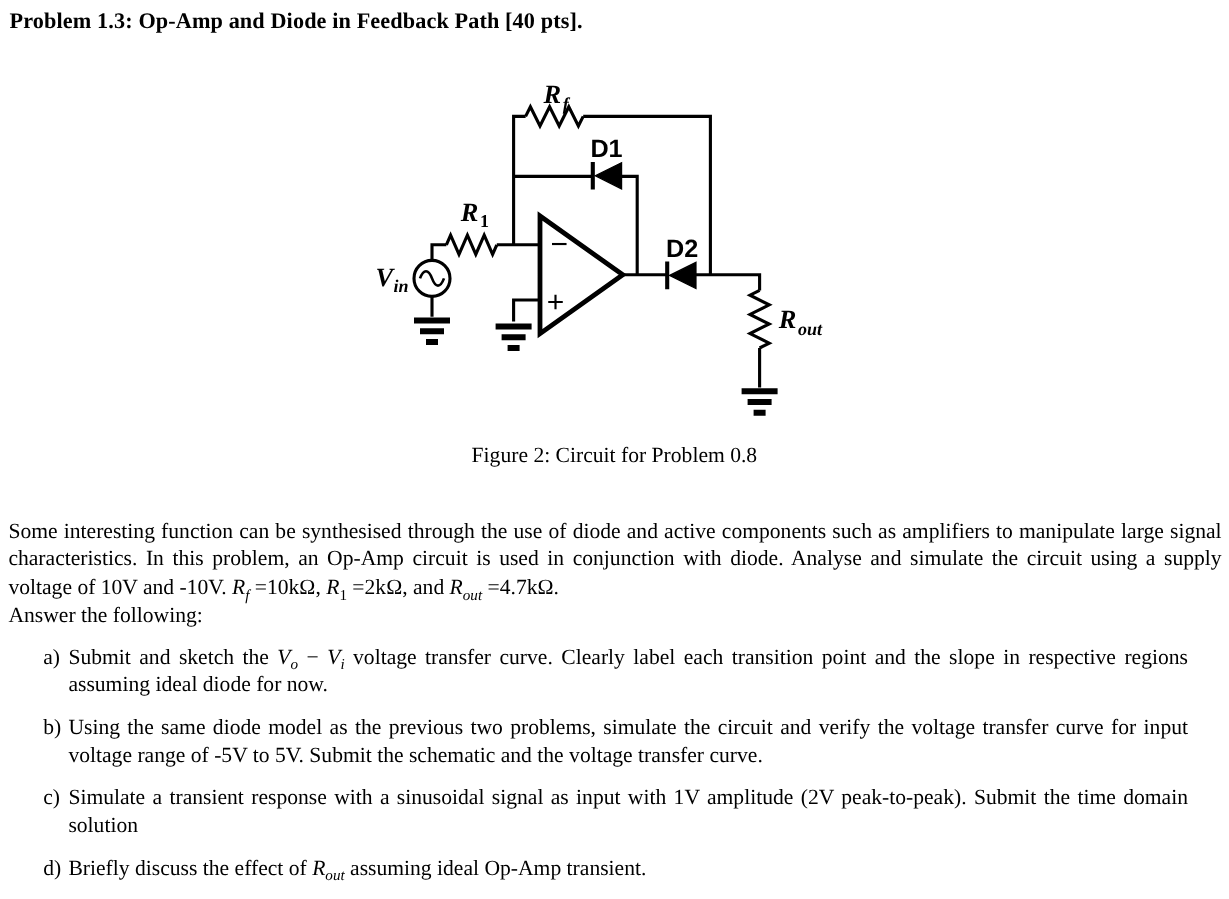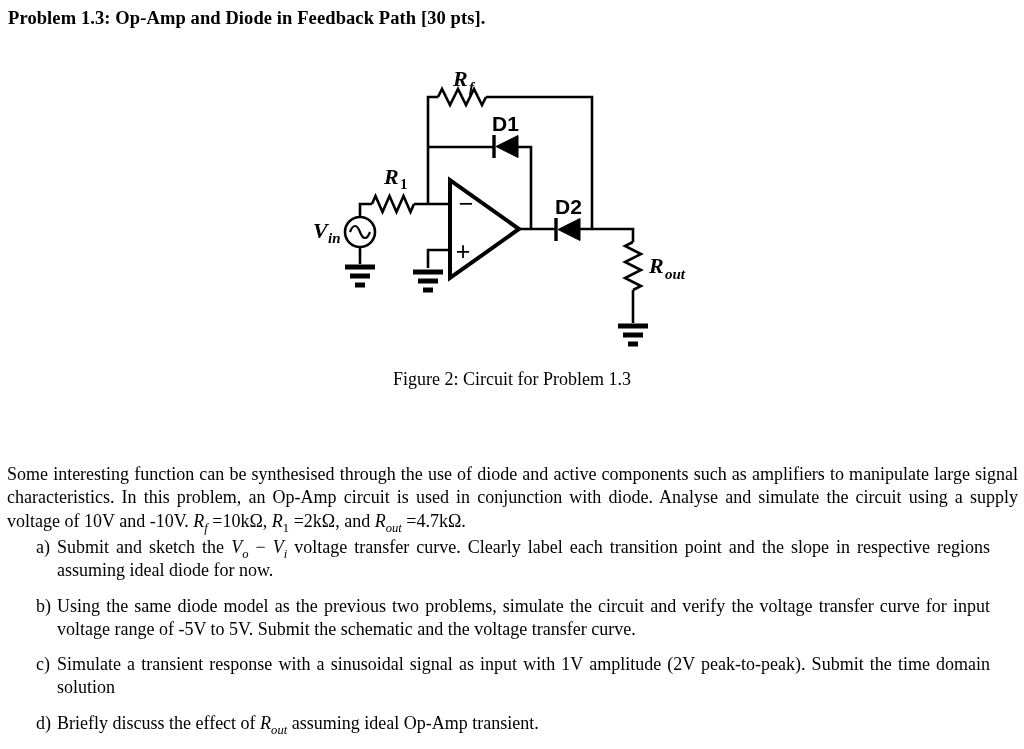--- a/index.html
+++ b/index.html
@@ -33,21 +33,20 @@
     text-align: center;
     font-size: 18px;
   }
   .intro {
     position: absolute;
     left: 7px;
     top: 431px;
     width: 1011px;
     font-size: 18px;
     line-height: 23.3px;
-    margin-top: 32px;
   }
   .intro .flow { text-align: justify; margin: 0; }
   .intro .answer-line { margin: 0; }
   .items {
     position: absolute;
     left: 36px;
     top: 536px;
     width: 954px;
     font-size: 18px;
     line-height: 23.3px;
@@ -69,21 +68,21 @@
   svg text { fill: #000; }
   .clbl { font-family: "Liberation Serif", serif; font-weight: bold; font-style: italic; font-size: 22px; }
   .clbl-sub { font-family: "Liberation Serif", serif; font-weight: bold; font-style: italic; font-size: 15px; }
   .clbl-sub.digit { font-style: normal; }
   .dlbl { font-family: "Liberation Sans", sans-serif; font-weight: bold; font-size: 21px; }
   .sign { font-family: "Liberation Sans", sans-serif; font-size: 25px; }
 </style>
 </head>
 <body>
 
-<div class="title">Problem 1.3: Op-Amp and Diode in Feedback Path [30 pts].</div>
+<div class="title">Problem 1.3: Op-Amp and Diode in Feedback Path [40 pts].</div>
 
 <svg class="circuit" width="420" height="300" viewBox="0 0 420 300">
 
   <g>
     <path class="wire" d="M128,146 L128,39 L138,39"></path>
     <path class="wire" d="M186,39 L292,39 L292,171"></path>
     <path class="wire" d="M128,89 L194,89"></path>
     <path class="wire" d="M218,89 L231,89 L231,171"></path>
     <path class="wire" d="M60,159 L60,146 L72,146"></path>
     <path class="wire" d="M114,146 L150,146"></path>
@@ -142,24 +141,25 @@
 
   <text class="clbl" x="13" y="180">V</text>
   <text class="clbl-sub" x="28" y="185">in</text>
 
   <text class="dlbl" x="255" y="156">D2</text>
 
   <text class="clbl" x="349" y="215">R</text>
   <text class="clbl-sub" x="365" y="221">out</text>
 </svg>
 
-<div class="caption">Figure 2: Circuit for Problem 1.3</div>
+<div class="caption">Figure 2: Circuit for Problem 0.8</div>
 
 <div class="intro">
   <p class="flow"><span>Some interesting function can be synthesised through the use of diode and active components such as amplifiers to manipulate large signal characteristics. In this problem, an Op-Amp circuit is used in conjunction with diode. Analyse and simulate the circuit using a supply voltage of 10V and -10V. </span><span class="math">R</span><sub class="math">f</sub><span> =10kΩ, </span><span class="math">R</span><sub>1</sub><span> =2kΩ, and </span><span class="math">R</span><sub class="math">out</sub><span> =4.7kΩ.</span></p>
+  <p class="answer-line">Answer the following:</p>
 </div>
 
 <div class="items">
   <div class="item">
     <span class="item-label">a)</span>
     <span class="item-text"><span>Submit and sketch the </span><span class="math">V</span><sub class="math">o</sub><span> − </span><span class="math">V</span><sub class="math">i</sub><span> voltage transfer curve.  Clearly label each transition point and the slope in respective regions assuming ideal diode for now.</span></span>
   </div>
   <div class="item">
     <span class="item-label">b)</span>
     <span class="item-text"><span>Using the same diode model as the previous two problems, simulate the circuit and verify the voltage transfer curve for input voltage range of -5V to 5V. Submit the schematic and the voltage transfer curve.</span></span>

